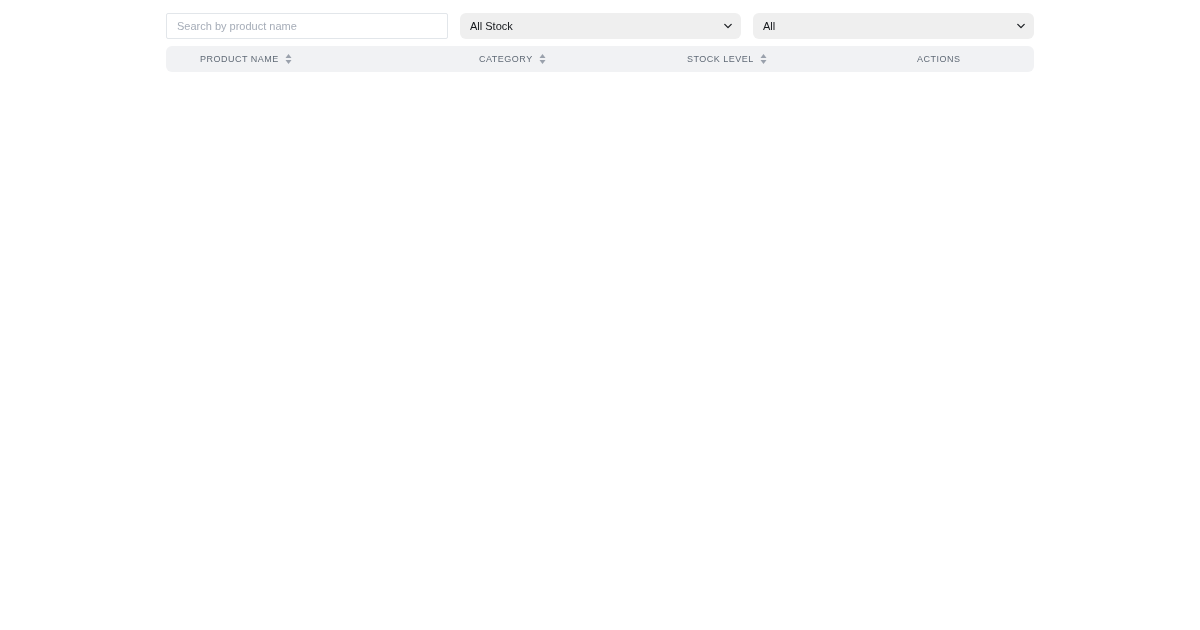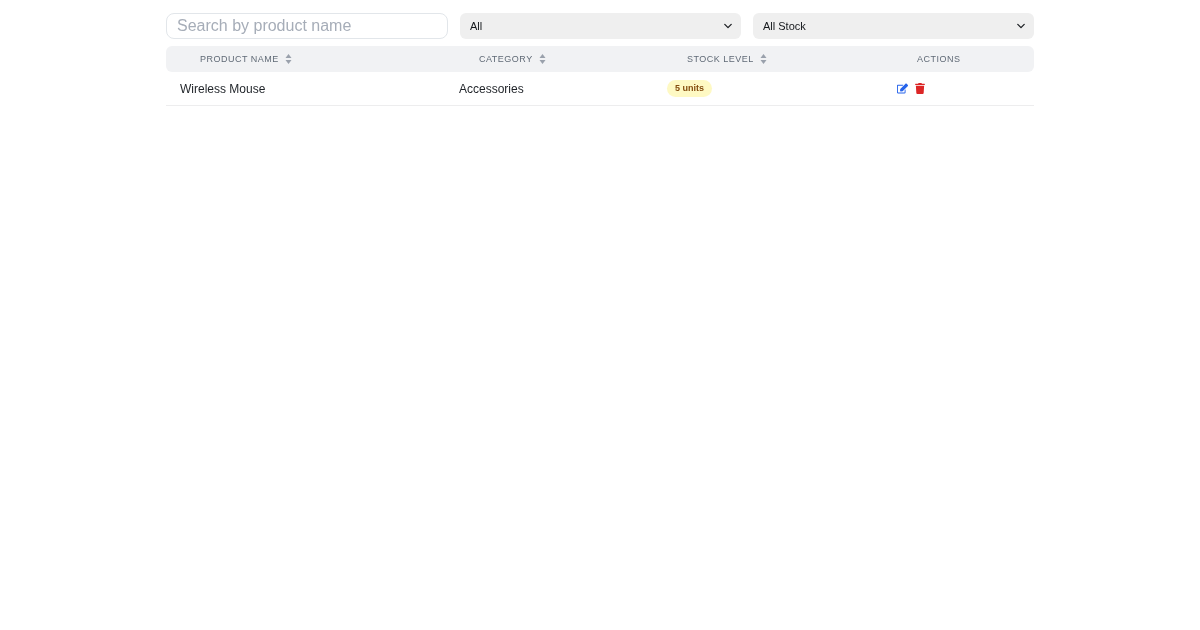--- a/index.html
+++ b/index.html
@@ -15,23 +15,23 @@
   }
   
   .controls {
     display: flex;
     gap: 12px;
     margin-bottom: 7px;
   }
   .search-input {
     width: 282px; height: 26px;
     border: 1px solid var(--input-border, #e2e6ea);
-    border-radius: 8px;
+    border-radius: 2px;
     padding: 0 10px;
-    font-size: 16px;
+    font-size: 11px;
     font-family: inherit;
     color: #333a42;
     outline: none;
     background: #ffffff;
   }
   .search-input::placeholder { color: var(--placeholder, #a6adb8); }
   .select-wrap {
     position: relative;
     width: 281px; height: 26px;
   }
@@ -117,31 +117,31 @@
 </style>
 </head>
 <body>
 
 <div class="container">
 
   <div class="controls">
     <input type="text" class="search-input" placeholder="Search by product name" style="">
     <div class="select-wrap">
       <select class="filter-select">
-        <option>All</option>
+        <option>All Stock</option>
       </select>
       <span class="chevron">
         <svg width="8" height="8" viewBox="0 0 10 10">
             <path d="M1 3l4 4 4-4" stroke="currentColor" stroke-width="1.6" fill="none" stroke-linecap="round" stroke-linejoin="round"></path>
           </svg>
       </span>
     </div>
     <div class="select-wrap">
       <select class="filter-select">
-        <option>All Stock</option>
+        <option>All</option>
       </select>
       <span class="chevron">
         <svg width="8" height="8" viewBox="0 0 10 10">
             <path d="M1 3l4 4 4-4" stroke="currentColor" stroke-width="1.6" fill="none" stroke-linecap="round" stroke-linejoin="round"></path>
           </svg>
       </span>
     </div>
   </div>
 
   <table>
@@ -187,37 +187,16 @@
           </span>
         </th>
         <th>
           <span class="th-inner" style="cursor:default">
             <span>Actions</span>
           </span>
         </th>
       </tr>
     </thead>
     <tbody>
-        <tr>
-    <td>Wireless Mouse</td>
-    <td>Accessories</td>
-    <td>
-      <span class="badge badge-low">5 units</span>
-    </td>
-    <td>
-      <span class="actions-cell">
-        <button class="icon-btn" title="">
-          <svg class="edit-svg" width="11" height="11" viewBox="0 0 576 512">
-            <path d="M402.3 344.9l32-32c5-5 13.7-1.5 13.7 5.7V464c0 26.5-21.5 48-48 48H48c-26.5 0-48-21.5-48-48V112c0-26.5 21.5-48 48-48h273.5c7.1 0 10.7 8.6 5.7 13.7l-32 32c-1.5 1.5-3.5 2.3-5.7 2.3H48v352h352V350.5c0-2.1.8-4.1 2.3-5.6zm156.6-201.8L296.3 405.7l-90.4 10c-26.2 2.9-48.5-19.2-45.6-45.6l10-90.4L432.9 17.1c22.9-22.9 59.9-22.9 82.7 0l43.2 43.2c22.9 22.9 22.9 60 .1 82.8z"></path>
-          </svg>
-        </button>
-        <button class="icon-btn" title="">
-          <svg class="trash-svg" width="10" height="11" viewBox="0 0 448 512">
-            <path d="M432 32H312l-9.4-18.7A24 24 0 0 0 281.1 0H166.8a23.72 23.72 0 0 0-21.4 13.3L136 32H16A16 16 0 0 0 0 48v32a16 16 0 0 0 16 16h416a16 16 0 0 0 16-16V48a16 16 0 0 0-16-16zM53.2 467a48 48 0 0 0 47.9 45h245.8a48 48 0 0 0 47.9-45L416 128H32z"></path>
-          </svg>
-        </button>
-      </span>
-    </td>
-  </tr>
       </tbody>
   </table>
 
 </div>
 
 </body></html>

